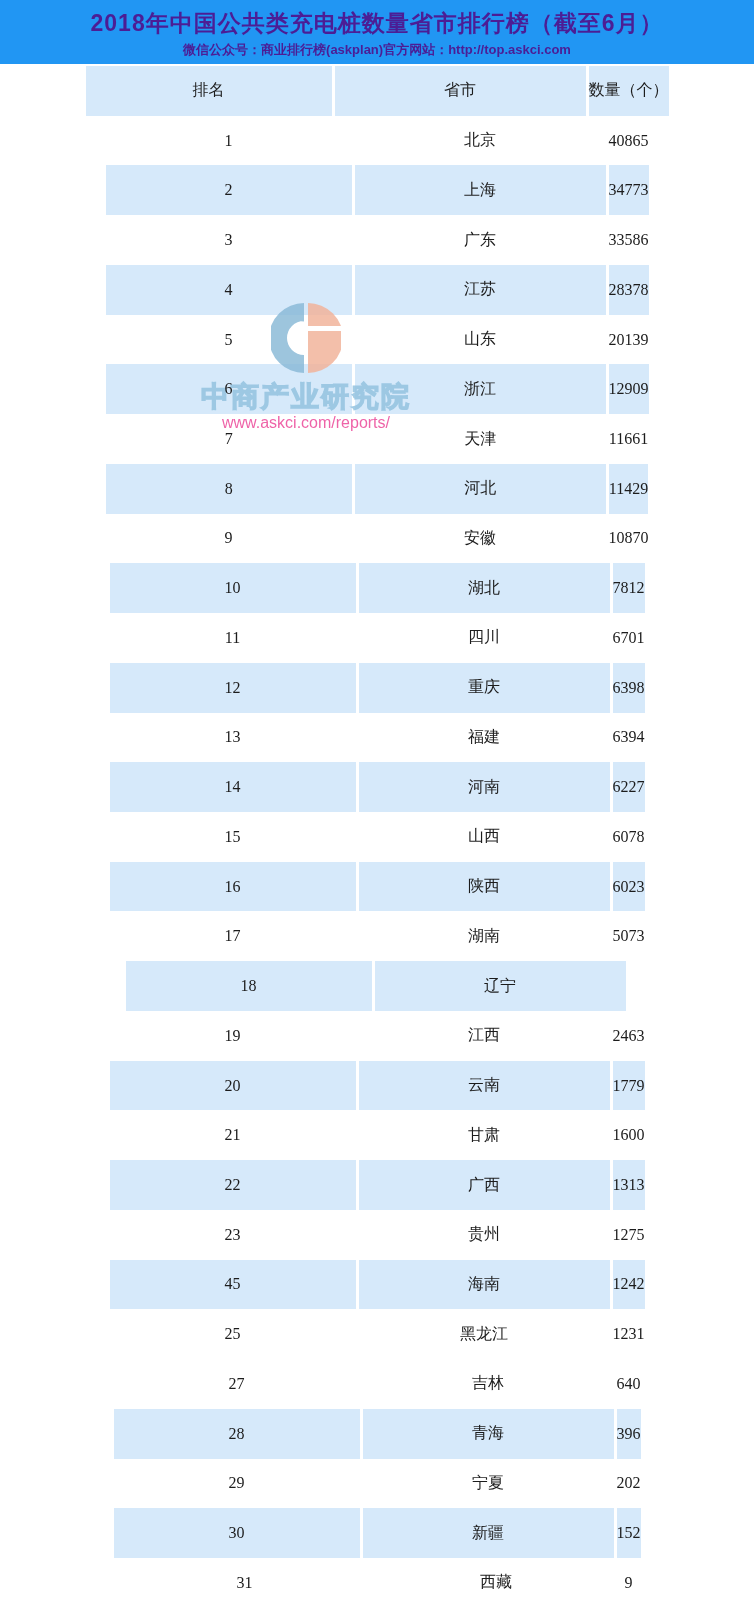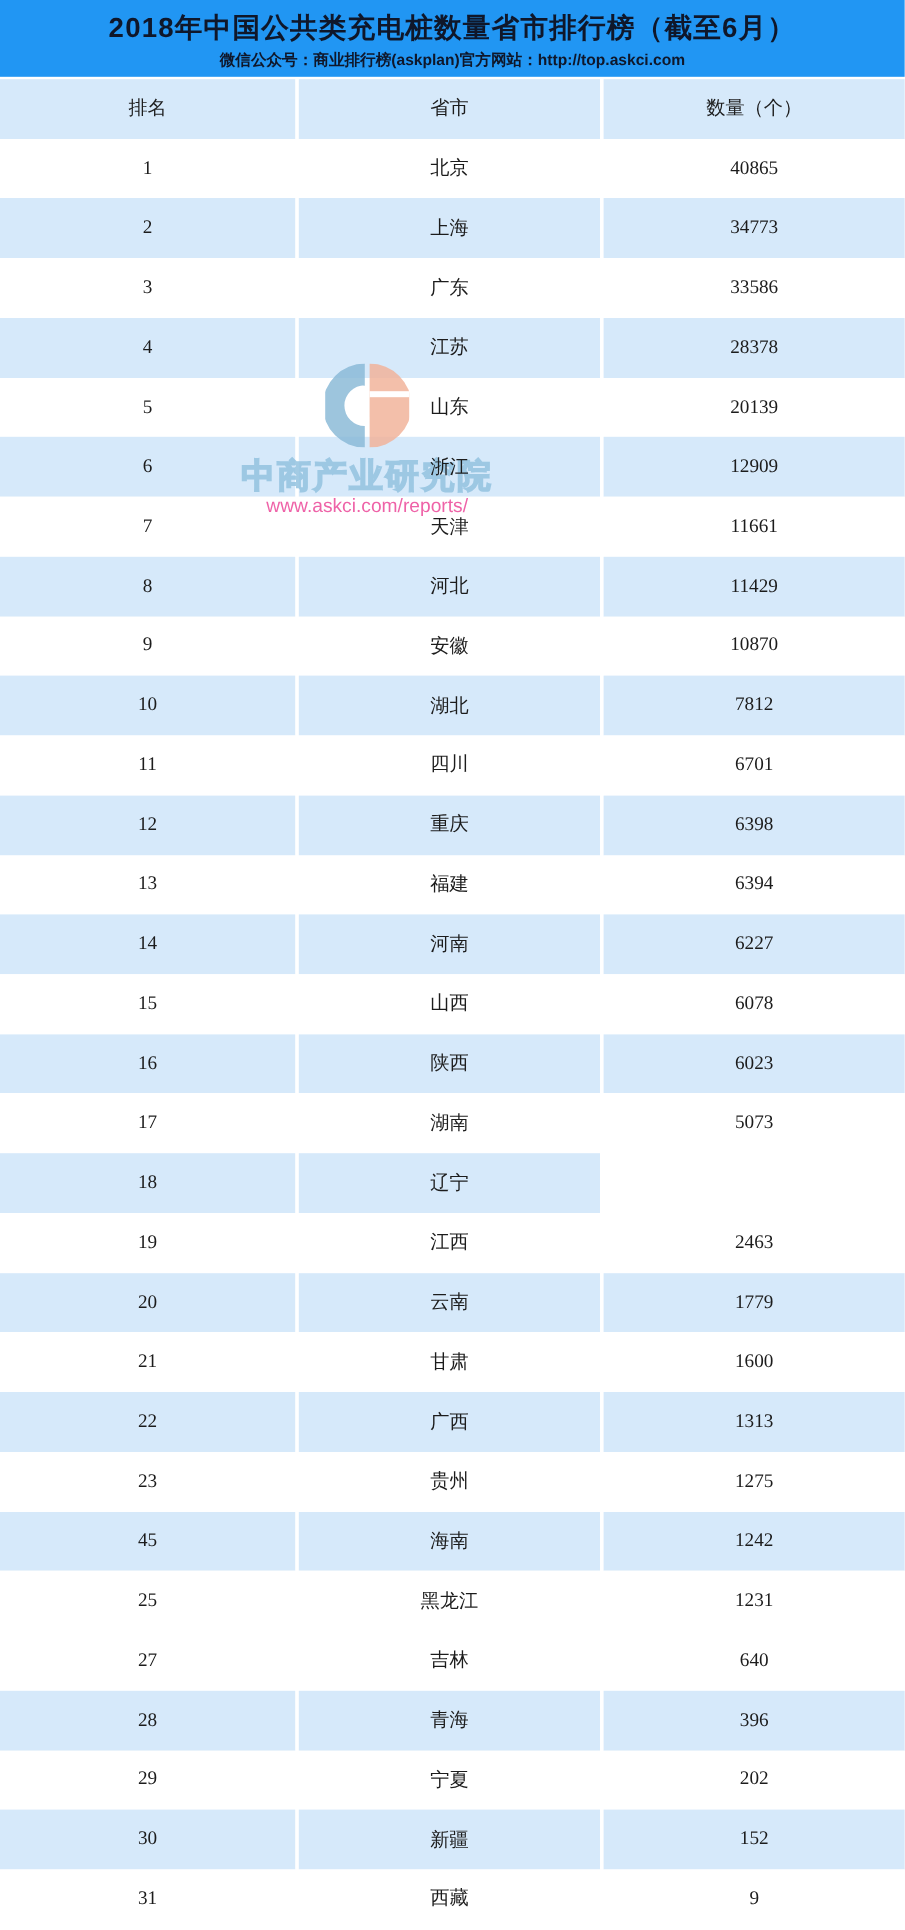--- a/index.html
+++ b/index.html
@@ -9,37 +9,38 @@
     font-family: "Liberation Sans", sans-serif;
     overflow: hidden;
     position: relative;
   }
   .page { position: relative; width: 754px; height: 1608px; }
 
   
   .banner {
     position: absolute; top: 0; left: 0; right: 0; height: 64px;
     background: #2196f3;
-    color: #0f172a;
+    color: #4c1d95;
     display: flex; flex-direction: column; align-items: center; justify-content: center;
   }
   .banner .title {
     font-size: 23px; font-weight: bold; letter-spacing: 1px;
     line-height: 30px; margin-top: 2px;
   }
   .banner .subtitle {
     display: flex; margin-top: 3px;
     font-size: 13px; font-weight: bold; line-height: 18px;
   }
 
   
   .table {
     position: absolute; top: 66px; left: 0; right: 0; bottom: 0;
     display: flex; flex-direction: column;
     background: #ffffff;
+    align-items: center;
   }
   .row {
     flex: 1;
     display: grid;
     grid-template-columns: 246px 251px 1fr;
     column-gap: 3px;
     background: #ffffff;
   }
   .cell {
     display: flex; align-items: center; justify-content: center;

